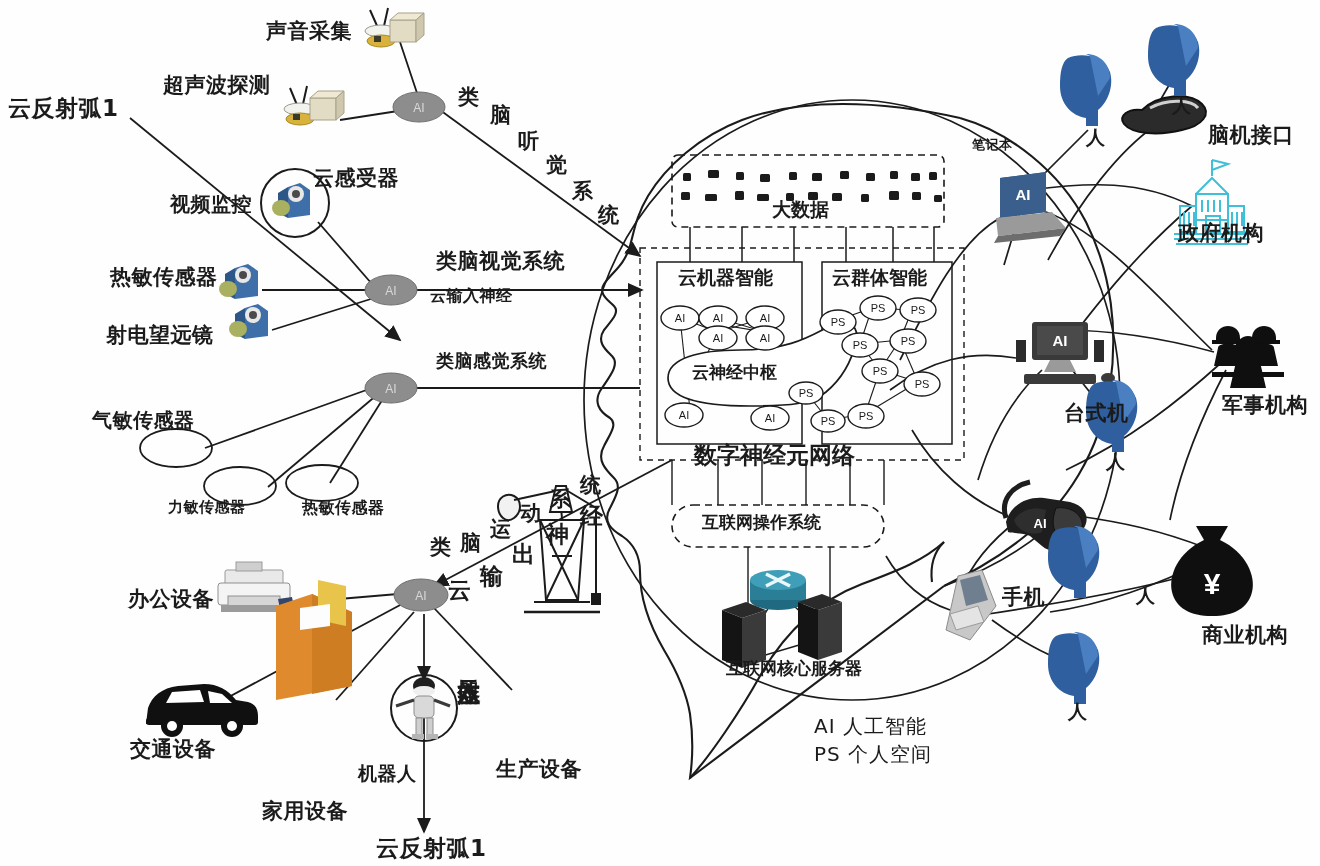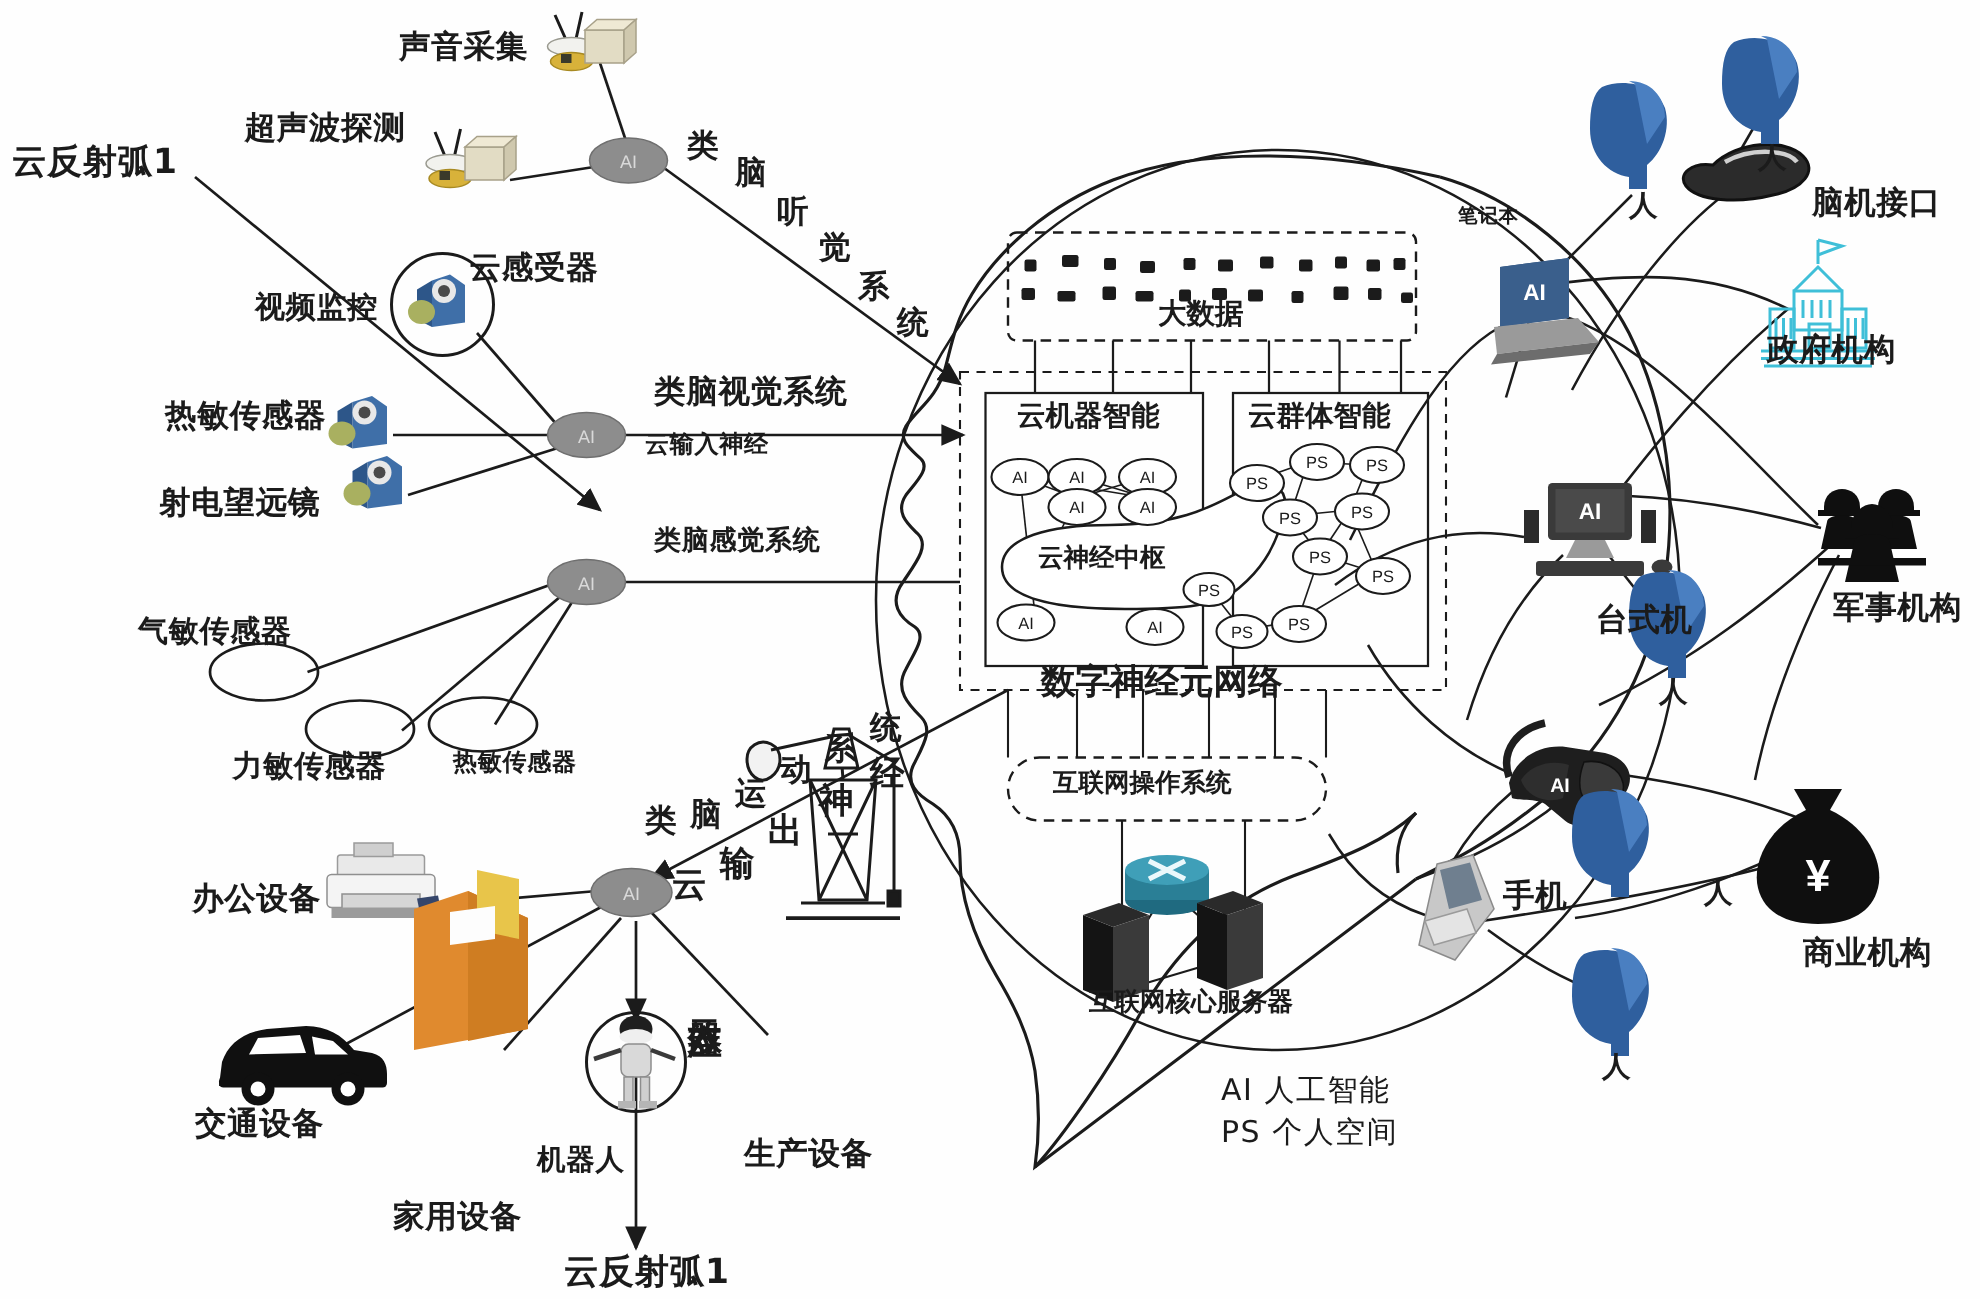--- a/index.html
+++ b/index.html
@@ -504,21 +504,21 @@
   </svg>
 
   <div class="lbl hand bold" style="left:8px;top:96px;font-size:23px;">云反射弧1</div>
   <div class="lbl hand" style="left:266px;top:20px;font-size:21px;">声音采集</div>
   <div class="lbl hand" style="left:163px;top:74px;font-size:21px;">超声波探测</div>
   <div class="lbl hand bold" style="left:313px;top:167px;font-size:21px;">云感受器</div>
   <div class="lbl hand" style="left:170px;top:194px;font-size:20px;">视频监控</div>
   <div class="lbl hand" style="left:110px;top:266px;font-size:21px;">热敏传感器</div>
   <div class="lbl hand" style="left:106px;top:324px;font-size:21px;">射电望远镜</div>
   <div class="lbl hand" style="left:92px;top:410px;font-size:20px;">气敏传感器</div>
-  <div class="lbl hand" style="left:155px;top:500px;font-size:20px;">力敏传感器</div>
+  <div class="lbl hand" style="left:168px;top:500px;font-size:15px;">力敏传感器</div>
   <div class="lbl hand" style="left:302px;top:500px;font-size:16px;">热敏传感器</div>
 
   <div style="position:absolute;left:458px;top:86px;">
     <span class="lbl hand" style="left:0px;top:0px;font-size:21px;">类</span>
     <span class="lbl hand" style="left:32px;top:18px;font-size:21px;">脑</span>
     <span class="lbl hand" style="left:60px;top:44px;font-size:21px;">听</span>
     <span class="lbl hand" style="left:88px;top:68px;font-size:21px;">觉</span>
     <span class="lbl hand" style="left:114px;top:94px;font-size:21px;">系</span>
     <span class="lbl hand" style="left:140px;top:118px;font-size:21px;">统</span>
   </div>

